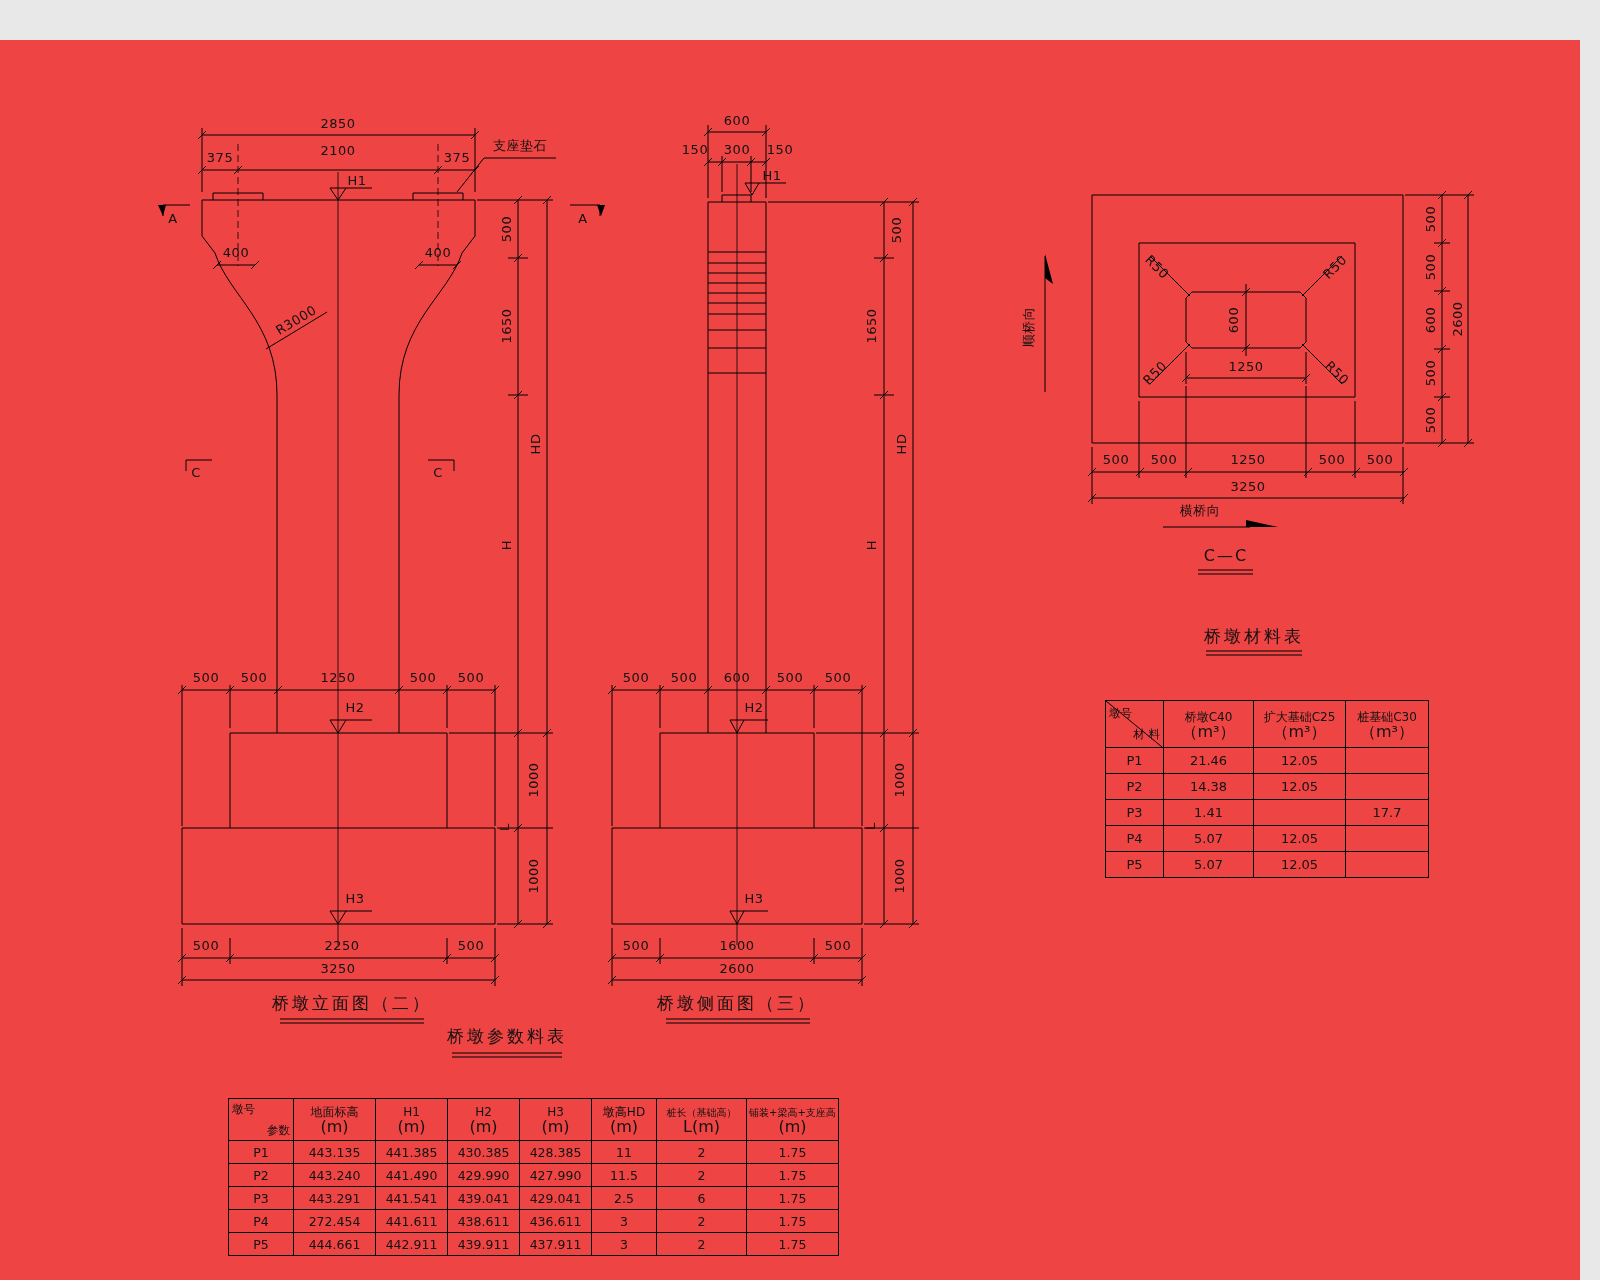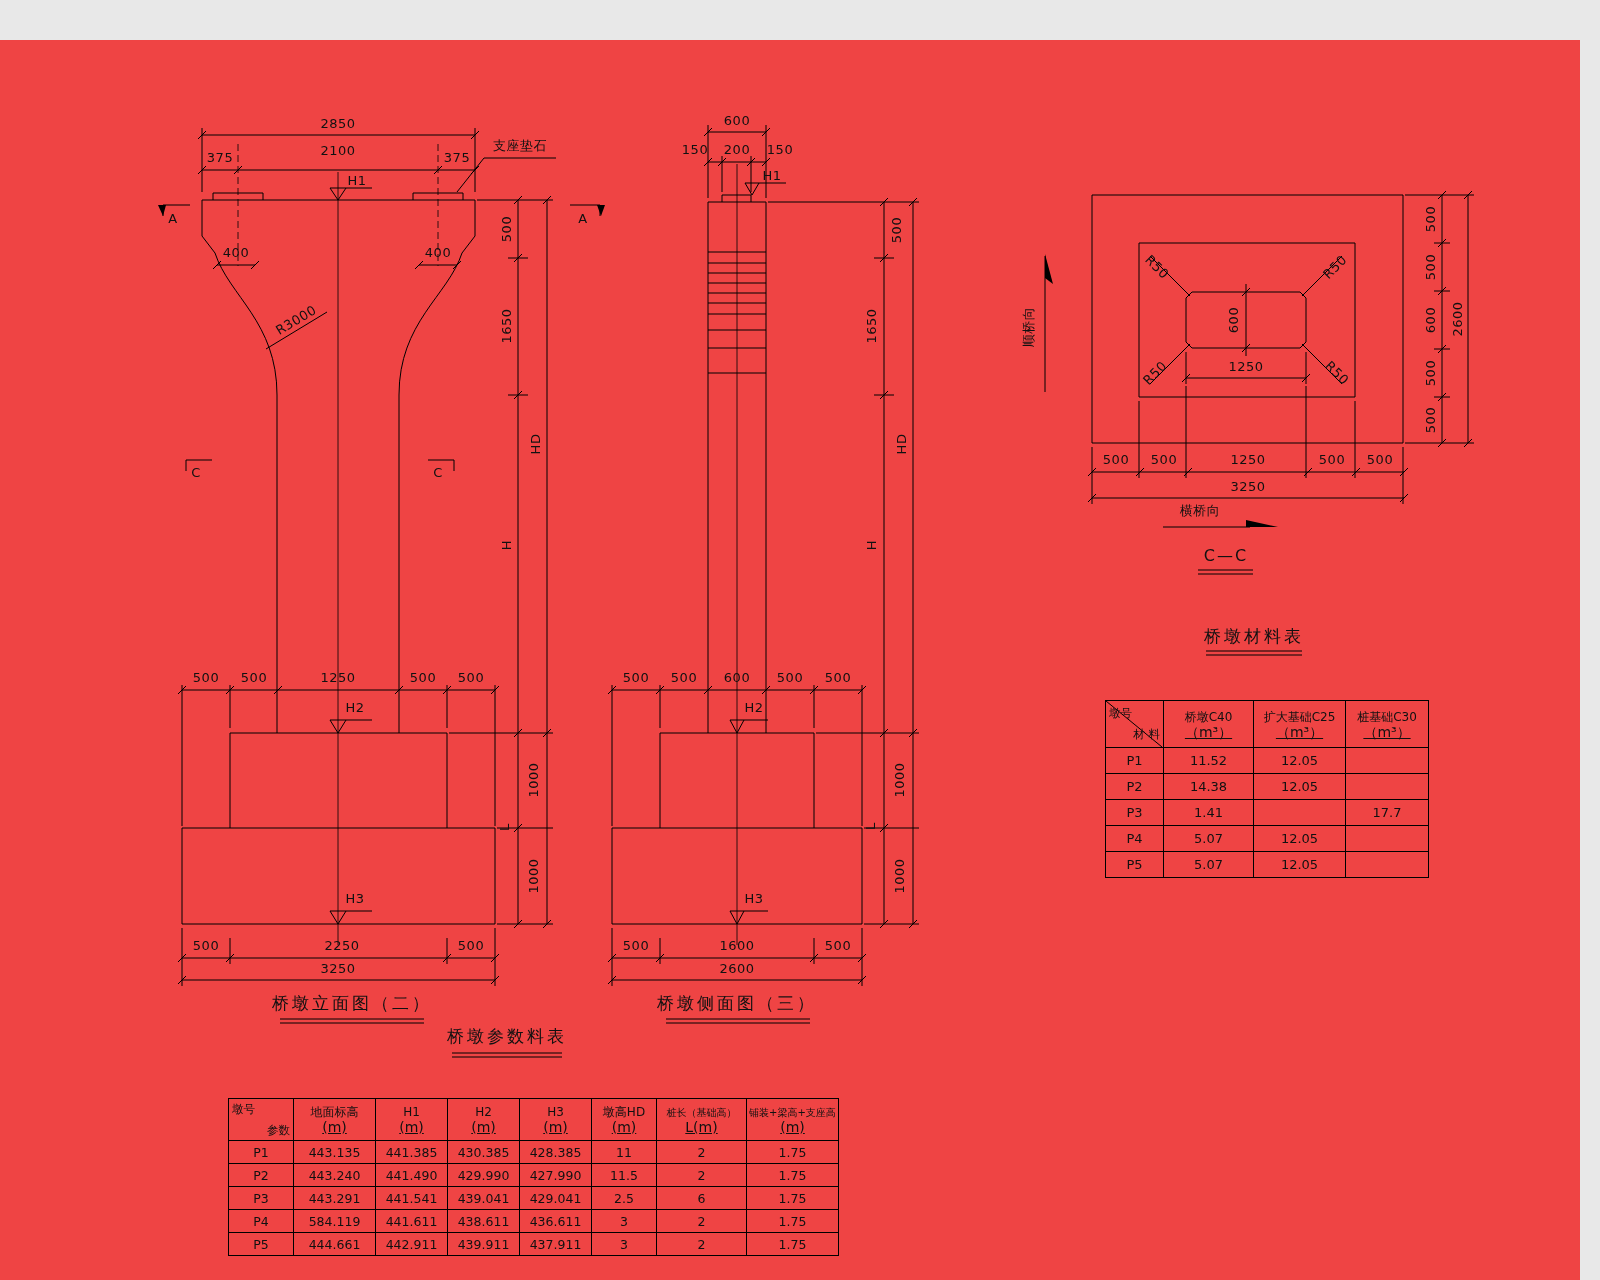--- a/index.html
+++ b/index.html
@@ -11,21 +11,21 @@
   .rot{transform:translate(-50%,-50%) rotate(-90deg);}
   .r45{transform:translate(-50%,-50%) rotate(45deg);}
   .rm45{transform:translate(-50%,-50%) rotate(-45deg);}
   .rlead{transform:translate(-50%,-50%) rotate(-31deg);}
   .vtitle{font-size:17px;letter-spacing:3px;}
   .ttitle{font-size:16px;letter-spacing:2px;}
   .ctable{position:absolute;border-collapse:collapse;table-layout:fixed;text-align:center;
           font-size:13px;color:#111;background:transparent;}
   .ctable td{border:1px solid #000;padding:0;overflow:hidden;}
   .hl1{font-size:12px;line-height:15px;}
-  .hl2{font-size:14px;line-height:14px;text-decoration:underline;}
+  .hl2{font-size:16px;line-height:14px;}
   .corner{position:relative;width:100%;height:100%;}
   .corner .ct{position:absolute;right:3px;top:3px;font-size:11.5px;}
   .corner .cb{position:absolute;left:3px;bottom:3px;font-size:11.5px;}
   #param-table .hsm{font-size:10px;letter-spacing:0;}
 </style>
 </head>
 <body>
 
 <div id="canvas">
 
@@ -127,21 +127,21 @@
   <span class="dl" style="left:206px;top:905px">500</span>
   <span class="dl" style="left:342px;top:905px">2250</span>
   <span class="dl" style="left:471px;top:905px">500</span>
   <span class="dl" style="left:338px;top:928px">3250</span>
   <span class="dl vtitle" style="left:352px;top:963px">桥墩立面图（二）</span>
 </div>
 
 <div>
   <span class="dl" style="left:737px;top:80px">600</span>
   <span class="dl" style="left:695px;top:109px">150</span>
-  <span class="dl" style="left:737px;top:109px">200</span>
+  <span class="dl" style="left:737px;top:109px">300</span>
   <span class="dl" style="left:780px;top:109px">150</span>
   <span class="dl" style="left:772px;top:135px">H1</span>
   <span class="dl" style="left:636px;top:637px">500</span>
   <span class="dl" style="left:684px;top:637px">500</span>
   <span class="dl" style="left:737px;top:637px">600</span>
   <span class="dl" style="left:790px;top:637px">500</span>
   <span class="dl" style="left:838px;top:637px">500</span>
   <span class="dl" style="left:754px;top:667px">H2</span>
   <span class="dl" style="left:754px;top:858px">H3</span>
   <span class="dl rot" style="left:896px;top:190px">500</span>
@@ -206,21 +206,21 @@
             <div class="hl1">扩大基础C25</div>
             <div class="hl2">（m³）</div>
           </td>
     <td>
             <div class="hl1">桩基础C30</div>
             <div class="hl2">（m³）</div>
           </td>
   </tr>
   <tr style="height:26px">
     <td>P1</td>
-          <td>11.52</td>
+          <td>21.46</td>
           <td>12.05</td>
           <td></td>
   </tr>
   <tr style="height:26px">
     <td>P2</td>
           <td>14.38</td>
           <td>12.05</td>
           <td></td>
   </tr>
   <tr style="height:26px">
@@ -318,21 +318,21 @@
           <td>443.291</td>
           <td>441.541</td>
           <td>439.041</td>
           <td>429.041</td>
           <td>2.5</td>
           <td>6</td>
           <td>1.75</td>
   </tr>
   <tr style="height:23px">
     <td>P4</td>
-          <td>584.119</td>
+          <td>272.454</td>
           <td>441.611</td>
           <td>438.611</td>
           <td>436.611</td>
           <td>3</td>
           <td>2</td>
           <td>1.75</td>
   </tr>
   <tr style="height:23px">
     <td>P5</td>
           <td>444.661</td>

